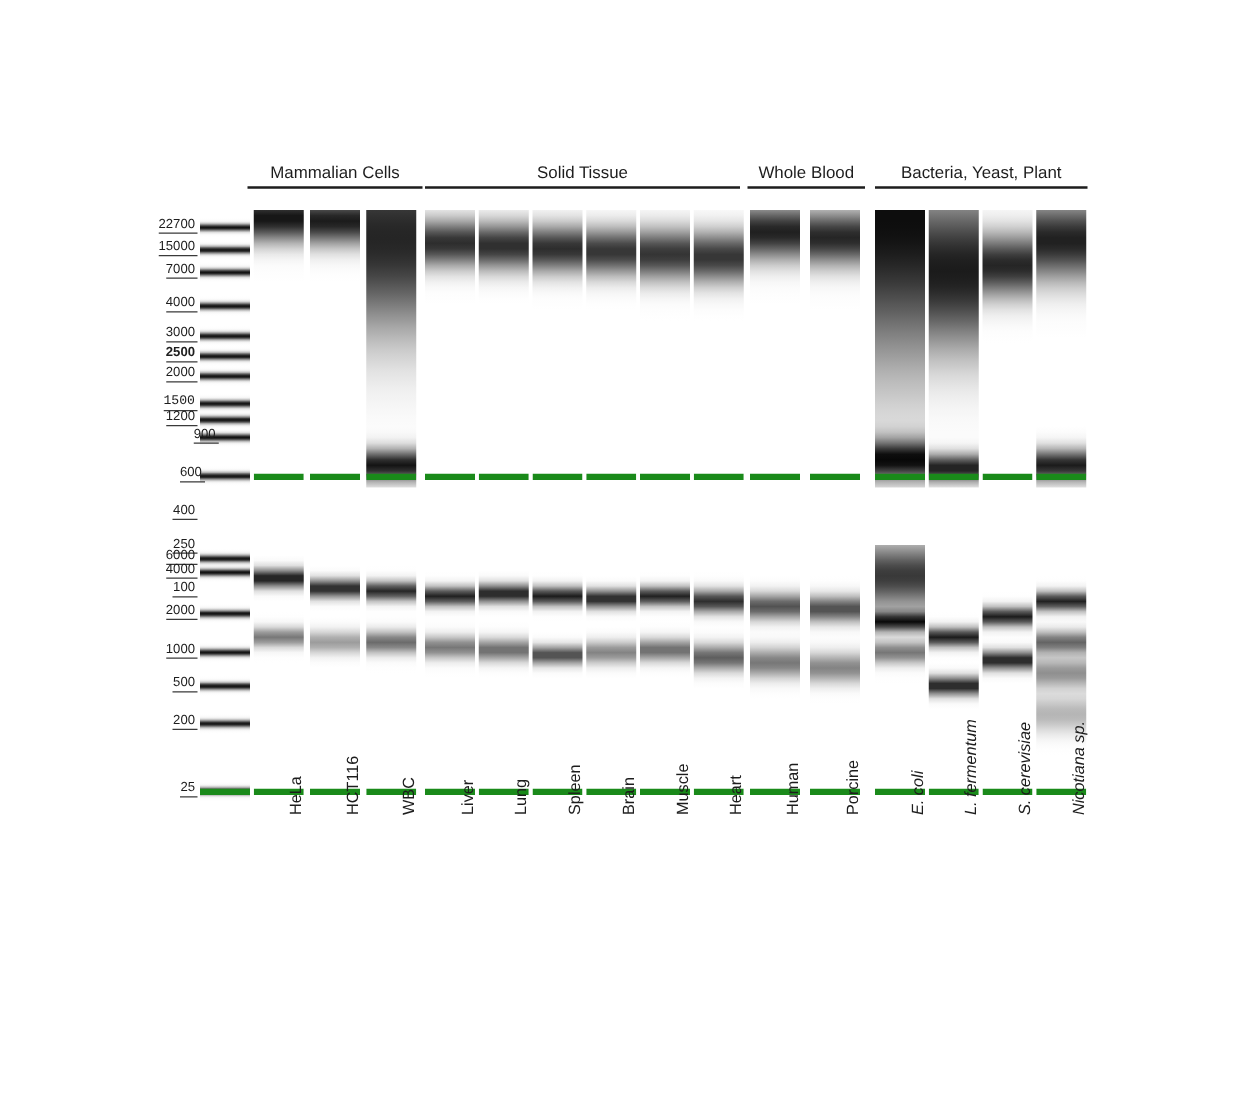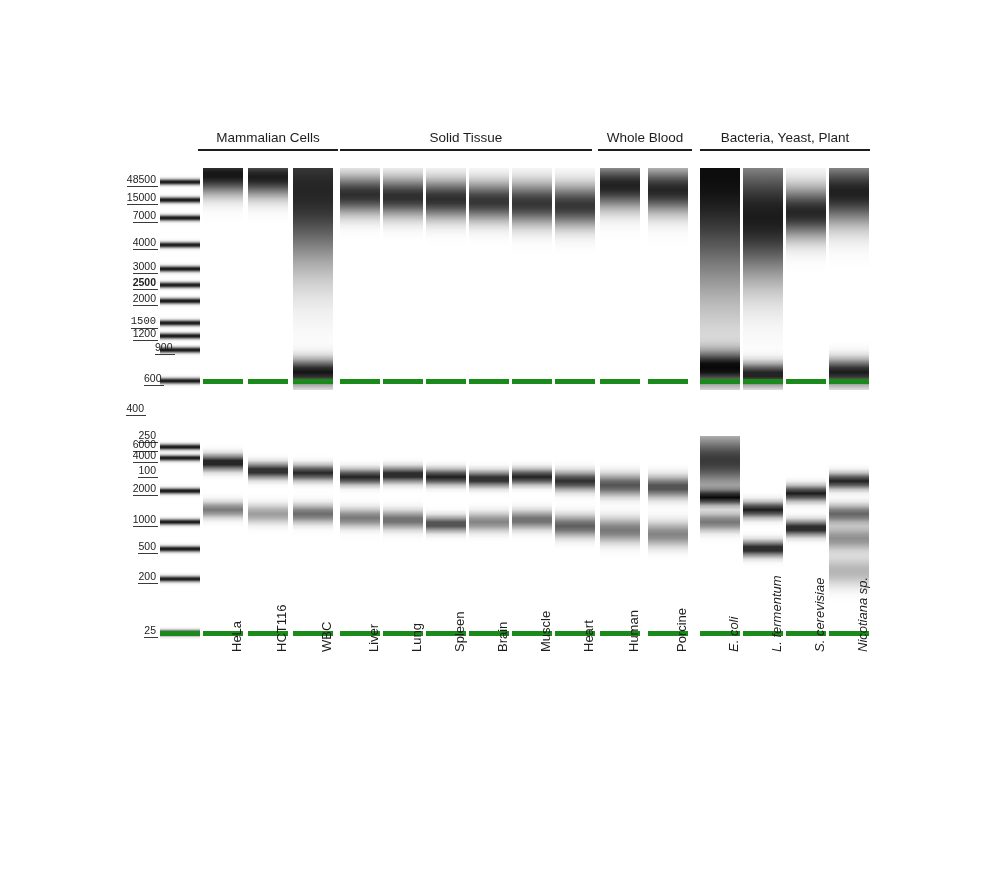--- a/index.html
+++ b/index.html
@@ -188,32 +188,32 @@
       <div class="slab" style="left: 581px; top: 652px;">Heart</div>
       <div class="slab" style="left: 626px; top: 652px;">Human</div>
       <div class="slab" style="left: 674px; top: 652px;">Porcine</div>
       <div class="slab ital" style="left: 726px; top: 652px;">E. coli</div>
       <div class="slab ital" style="left: 769px; top: 652px;">L. fermentum</div>
       <div class="slab ital" style="left: 812px; top: 652px;">S. cerevisiae</div>
       <div class="slab ital" style="left: 855px; top: 652px;">Nicotiana sp.</div>
     </div>
 
 
-<div class="sizelab" style="left: 112px; width: 46px; top: 173px;"><span class="num" style="border-bottom-color: rgb(58, 58, 58);">48500</span></div>
+<div class="sizelab" style="left: 112px; width: 46px; top: 173px;"><span class="num" style="border-bottom-color: rgb(58, 58, 58);">22700</span></div>
     <div class="sizelab" style="left: 112px; width: 46px; top: 191px;"><span class="num" style="border-bottom-color: rgb(58, 58, 58);">15000</span></div>
     <div class="sizelab" style="left: 112px; width: 46px; top: 209px;"><span class="num" style="border-bottom-color: rgb(58, 58, 58);">7000</span></div>
     <div class="sizelab" style="left: 112px; width: 46px; top: 236px;"><span class="num" style="border-bottom-color: rgb(58, 58, 58);">4000</span></div>
     <div class="sizelab" style="left: 112px; width: 46px; top: 260px;"><span class="num" style="border-bottom-color: rgb(58, 58, 58);">3000</span></div>
     <div class="sizelab" style="left: 112px; width: 46px; top: 276px;"><span class="num" style="border-bottom-color: rgb(58, 58, 58); font-weight: bold;">2500</span></div>
     <div class="sizelab" style="left: 112px; width: 46px; top: 292px;"><span class="num" style="border-bottom-color: rgb(58, 58, 58);">2000</span></div>
     <div class="sizelab" style="left: 112px; width: 46px; top: 314px;"><span class="num" style="border-bottom-color: rgb(58, 58, 58); font-family: Liberation Mono, monospace;">1500</span></div>
     <div class="sizelab" style="left: 112px; width: 46px; top: 327px;"><span class="num" style="border-bottom-color: rgb(58, 58, 58);">1200</span></div>
     <div class="sizelab" style="left: 112px; width: 46px; top: 341px;"><span class="num" style="border-bottom-color: rgb(58, 58, 58); margin-left: 43px;">900</span></div>
     <div class="sizelab" style="left: 112px; width: 46px; top: 372px;"><span class="num" style="border-bottom-color: rgb(58, 58, 58); margin-left: 32px;">600</span></div>
-    <div class="sizelab" style="left: 100px; width: 46px; top: 402px;"><span class="num" style="border-bottom-color: rgb(58, 58, 58);">400</span></div>
+    <div class="sizelab" style="left: 112px; width: 46px; top: 402px;"><span class="num" style="border-bottom-color: rgb(58, 58, 58);">400</span></div>
     <div class="sizelab" style="left: 112px; width: 46px; top: 429px;"><span class="num" style="border-bottom-color: rgb(58, 58, 58);">250</span></div>
     <div class="sizelab" style="left: 112px; width: 46px; top: 464px;"><span class="num" style="border-bottom-color: rgb(58, 58, 58);">100</span></div>
     <div class="sizelab" style="left: 112px; width: 46px; top: 438px;"><span class="num" style="border-bottom-color: rgb(58, 58, 58);">6000</span></div>
     <div class="sizelab" style="left: 112px; width: 46px; top: 449px;"><span class="num" style="border-bottom-color: rgb(58, 58, 58);">4000</span></div>
     <div class="sizelab" style="left: 112px; width: 46px; top: 482px;"><span class="num" style="border-bottom-color: rgb(58, 58, 58);">2000</span></div>
     <div class="sizelab" style="left: 112px; width: 46px; top: 513px;"><span class="num" style="border-bottom-color: rgb(58, 58, 58);">1000</span></div>
     <div class="sizelab" style="left: 112px; width: 46px; top: 540px;"><span class="num" style="border-bottom-color: rgb(58, 58, 58); text-align: center;">500</span></div>
     <div class="sizelab" style="left: 112px; width: 46px; top: 570px;"><span class="num" style="border-bottom-color: rgb(58, 58, 58);">200</span></div>
     <div class="sizelab" style="left: 112px; width: 46px; top: 624px;"><span class="num" style="border-bottom-color: rgb(58, 58, 58);">25</span></div>
   </div>

